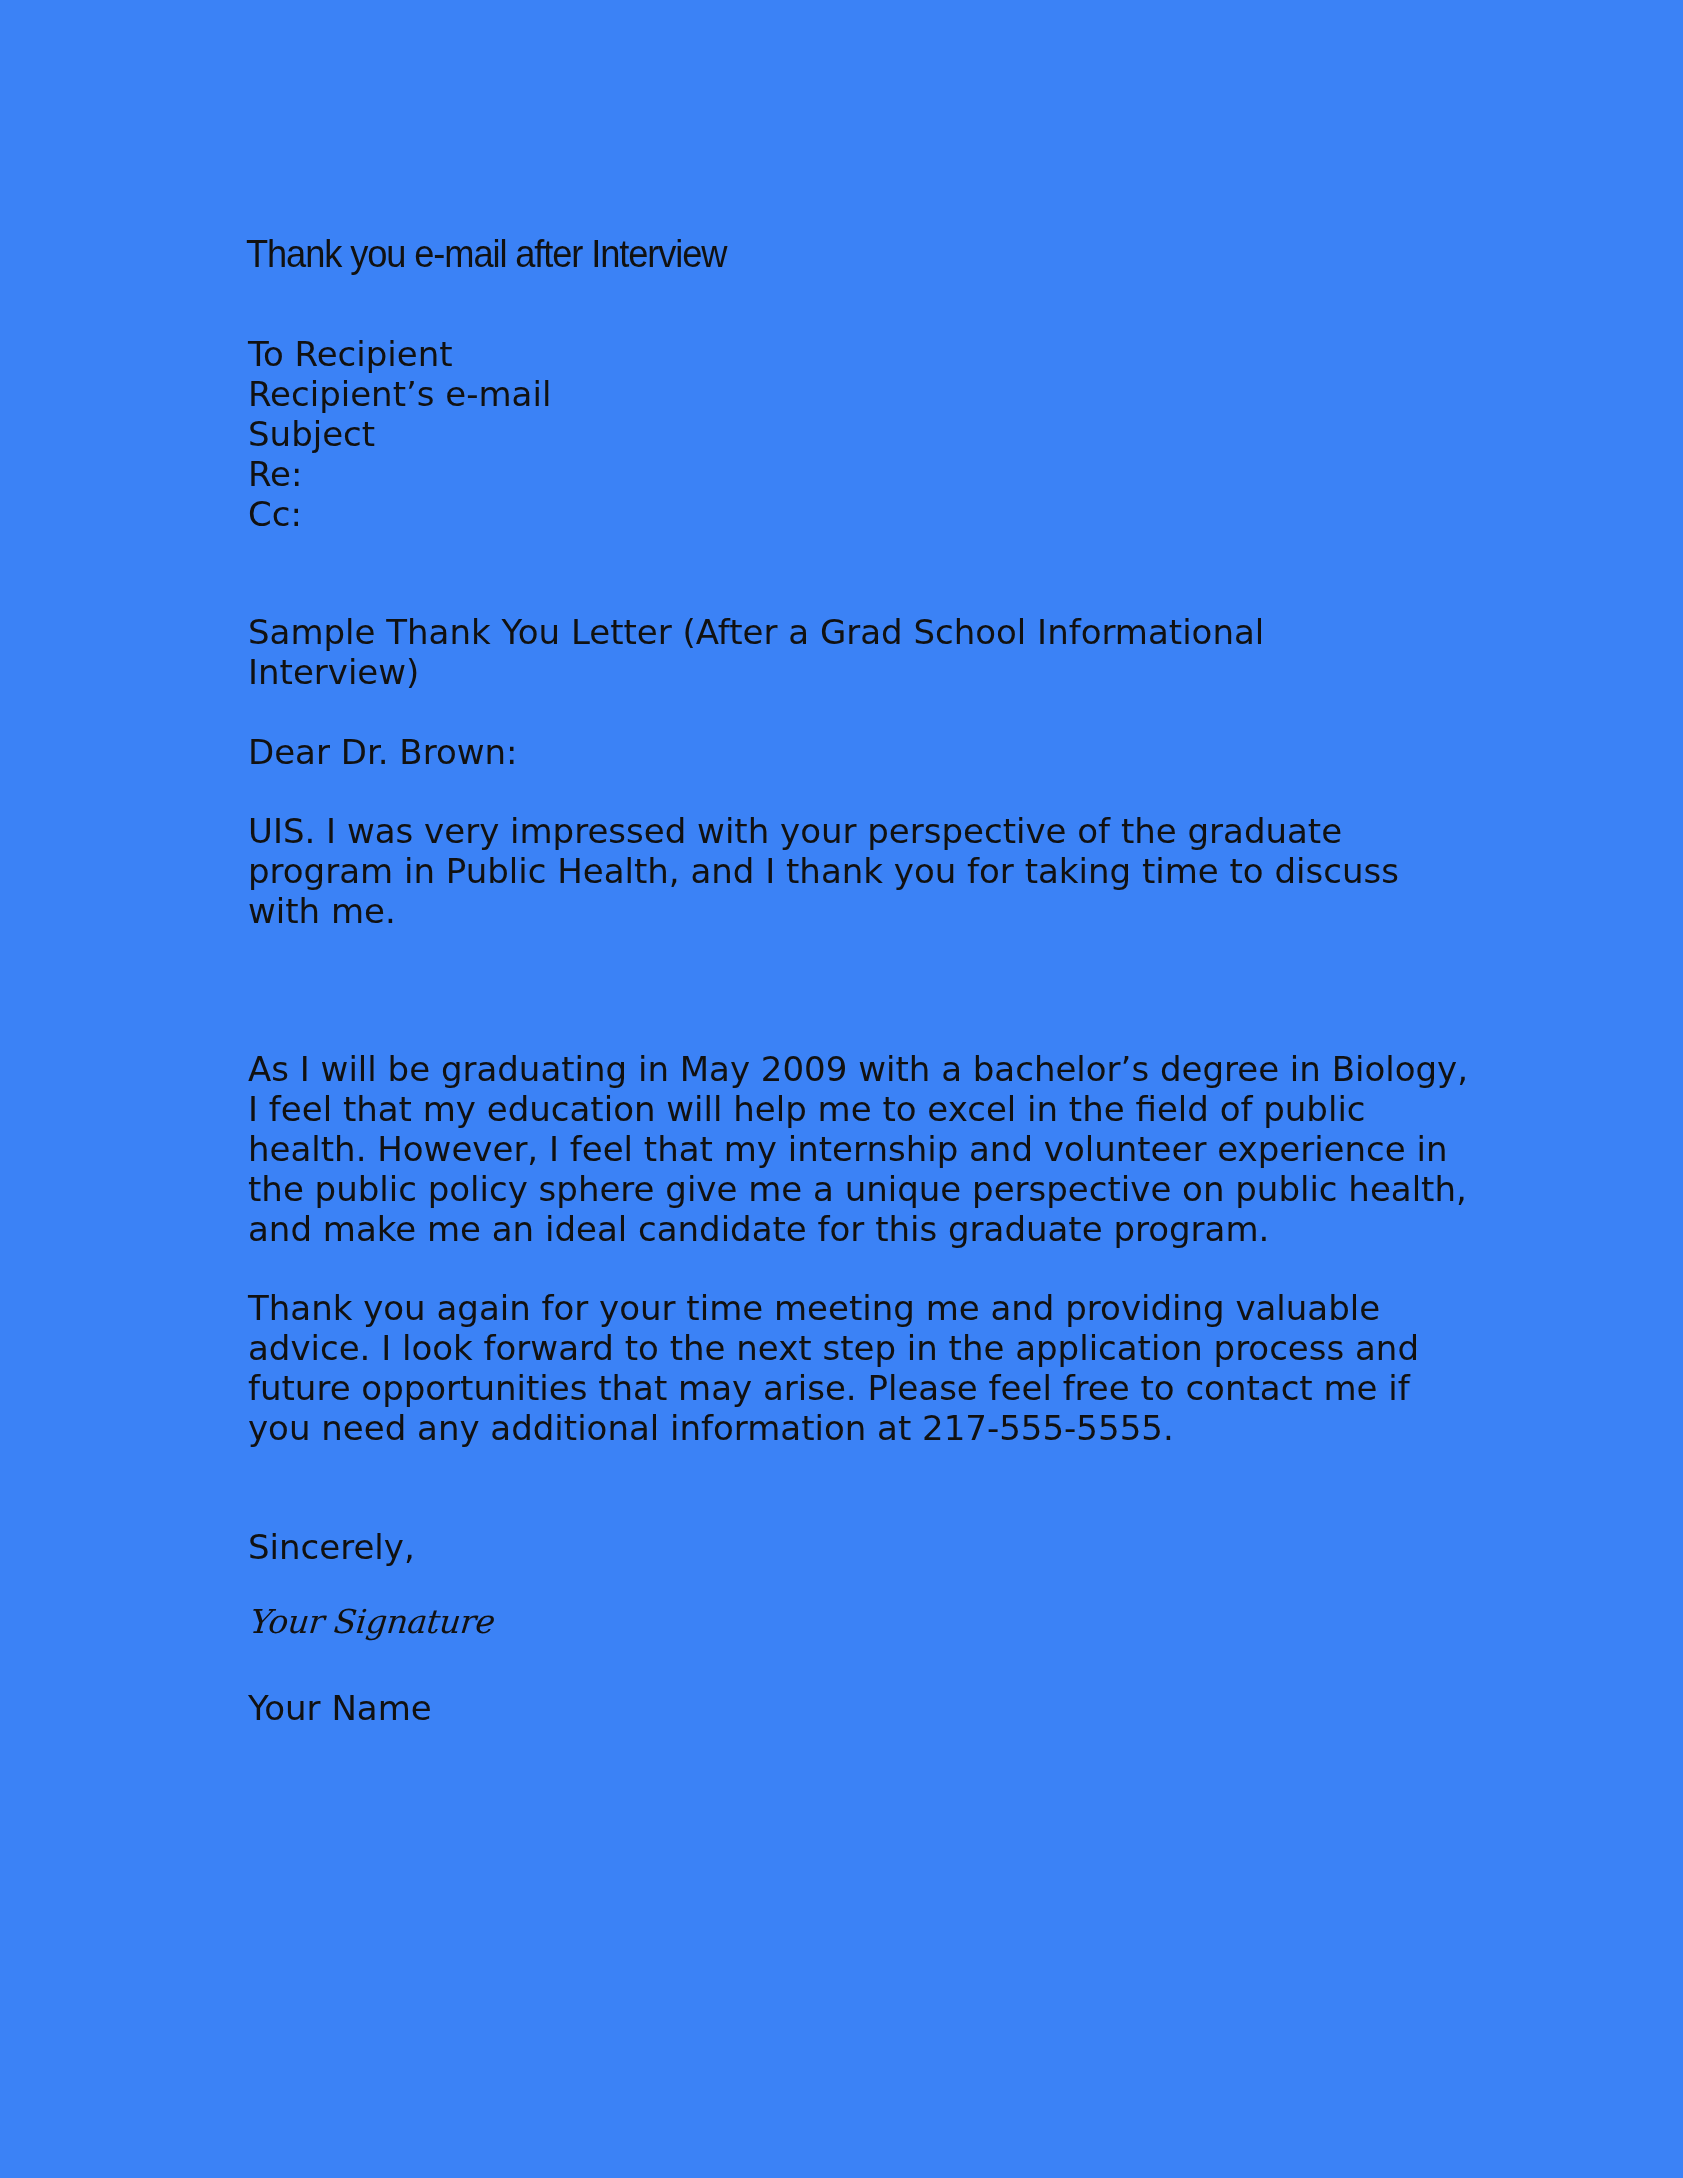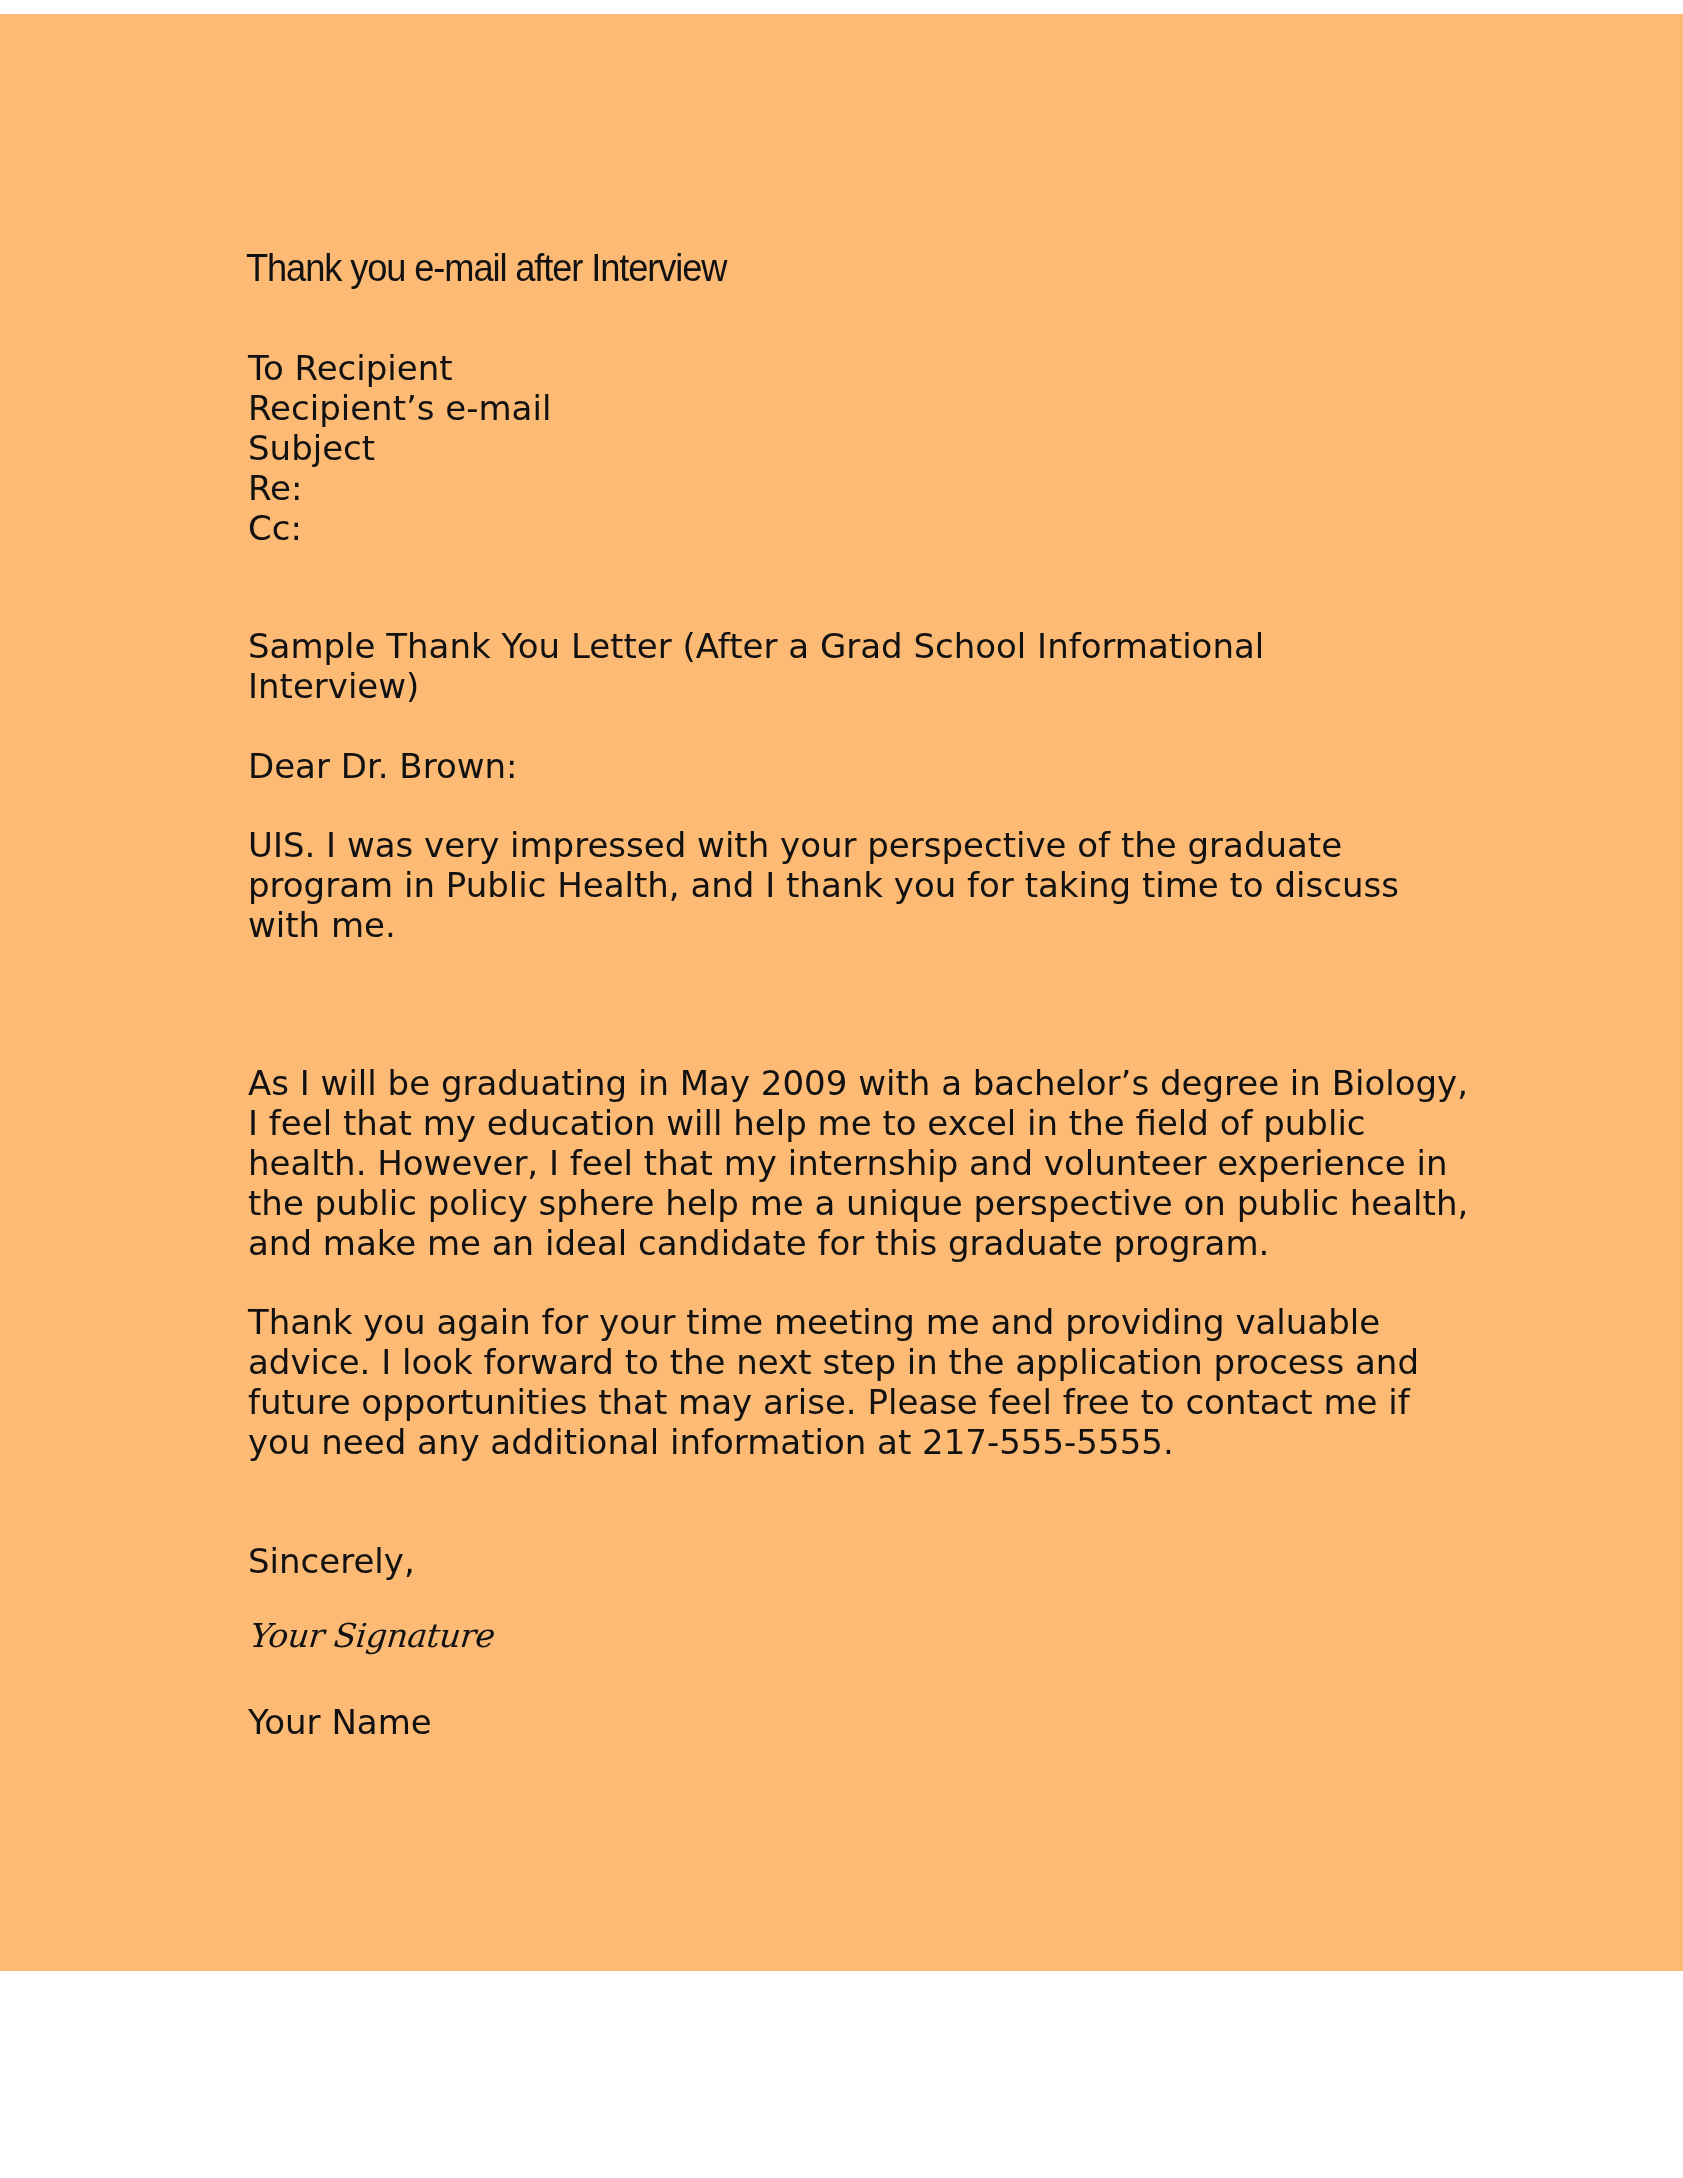--- a/index.html
+++ b/index.html
@@ -9,23 +9,23 @@
     }
     body {
       width: 1683px;
       height: 2178px;
       position: relative;
       overflow: hidden;
       color: #111111;
     }
     .page {
       position: absolute;
-      left: 0; top: 14px;
-      width: 1683px; height: 1957px;
-      background: #fdba74;
+      left: 0; top: 0;
+      width: 1683px; height: 2178px;
+      background: #3b82f6;
     }
     .title {
       position: absolute;
       left: 246px;
       top: 230px;
       font-family: "Liberation Sans", sans-serif;
       font-size: 39px;
       line-height: 48px;
       letter-spacing: -1.2px;
       transform: scaleX(0.93);
@@ -93,21 +93,21 @@
   <div class="block para1">
     <span class="line">UIS. I was very impressed with your perspective of the graduate</span>
     <span class="line">program in Public Health, and I thank you for taking time to discuss</span>
     <span class="line">with me.</span>
   </div>
 
   <div class="block para2">
     <span class="line">As I will be graduating in May 2009 with a bachelor’s degree in Biology,</span>
     <span class="line">I feel that my education will help me to excel in the field of public</span>
     <span class="line">health. However, I feel that my internship and volunteer experience in</span>
-    <span class="line">the public policy sphere help me a unique perspective on public health,</span>
+    <span class="line">the public policy sphere give me a unique perspective on public health,</span>
     <span class="line">and make me an ideal candidate for this graduate program.</span>
   </div>
 
   <div class="block para3">
     <span class="line">Thank you again for your time meeting me and providing valuable</span>
     <span class="line">advice. I look forward to the next step in the application process and</span>
     <span class="line">future opportunities that may arise. Please feel free to contact me if</span>
     <span class="line">you need any additional information at 217-555-5555.</span>
   </div>
 

